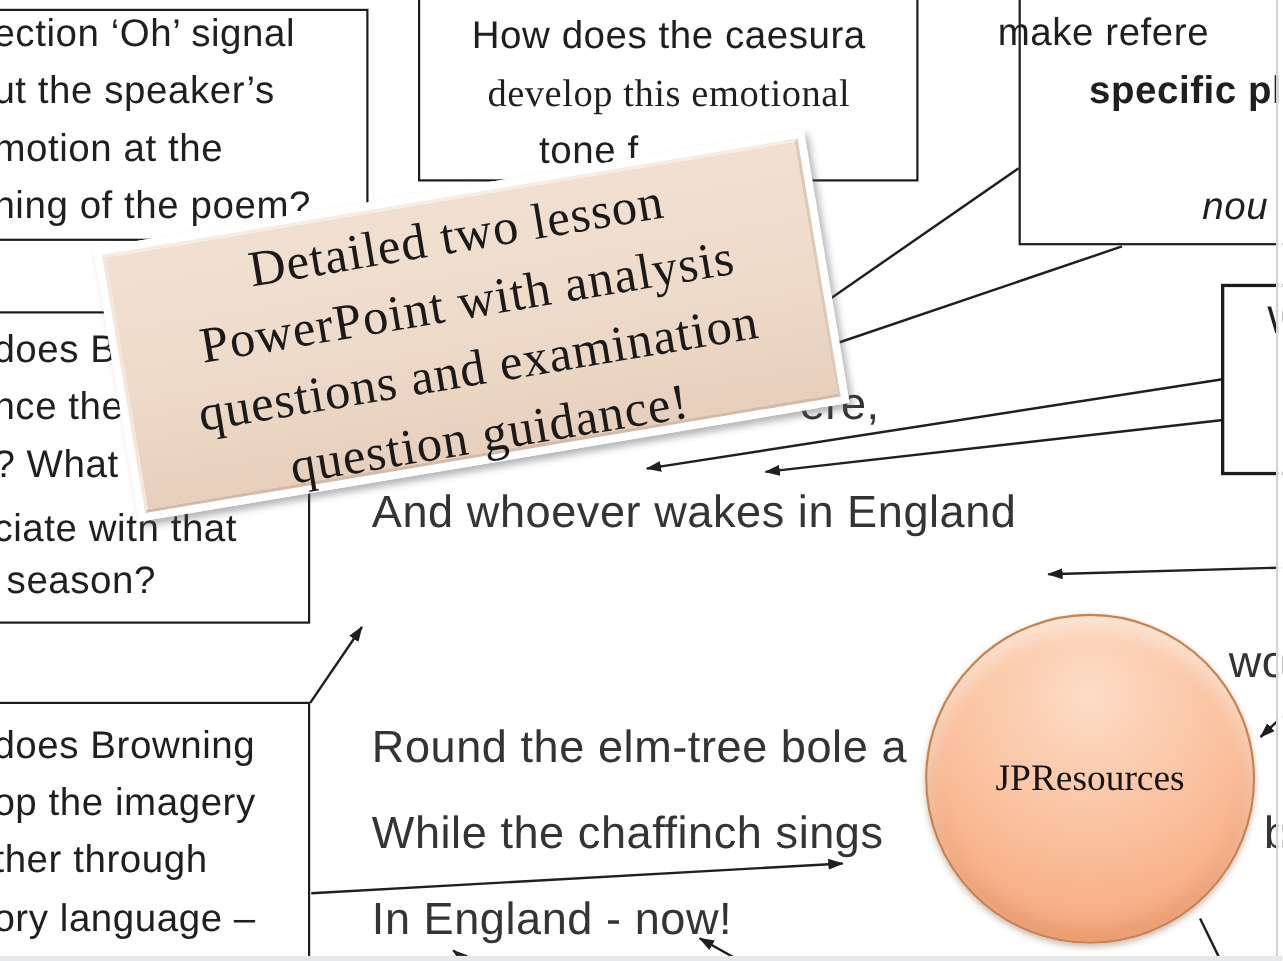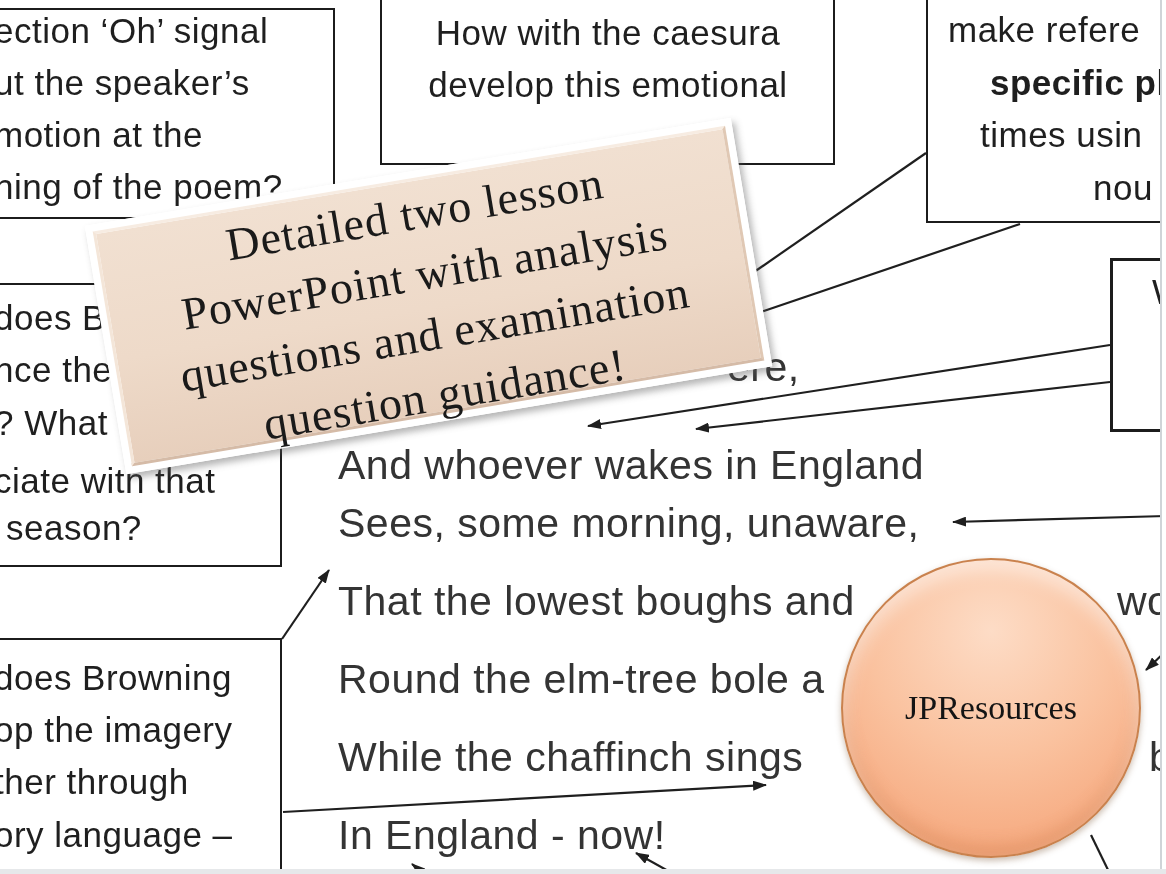--- a/index.html
+++ b/index.html
@@ -63,47 +63,45 @@
   <div class="qbox" style="left:-30px;top:283px;width:312px;height:284px;"></div>
   <div class="qbox" style="left:1110px;top:258px;width:106px;height:174px;border-width:3px;"></div>
   <div class="qbox" style="left:-30px;top:638px;width:312px;height:270px;"></div>
 
   <span class="qtext" style="left:-6px;top:5px;">ection ‘Oh’ signal</span>
   <span class="qtext" style="left:-6px;top:57px;">ut the speaker’s</span>
   <span class="qtext" style="left:-6px;top:109px;">motion at the</span>
   <span class="qtext" style="left:-6px;top:161px;">ning of the poem?</span>
 
   <div class="qcenter" style="left:382px;top:7px;width:452px;">
-    <span style="display:block;">How with the caesura</span>
-    <span style="display:block;">develop this emotional</span>
+    <span style="display:block;">How does the caesura</span>
+    <span style="display:block;font-family:Liberation Serif, serif;">develop this emotional</span>
   </div>
+  <span class="qtext" style="left:490px;top:111px;">tone f</span>
 
-  <span class="qtext" style="left:948px;top:4px;">make refere</span>
+  <span class="qtext" style="left:907px;top:4px;">make refere</span>
   <span class="qtext" style="left:990px;top:57px;font-weight:bold;">specific pl</span>
-  <span class="qtext" style="left:980px;top:109px;">times usin</span>
-  <span class="qtext" style="left:1093px;top:162px;">nou</span>
+  <span class="qtext" style="left:1093px;top:162px;font-style:italic;">nou</span>
 
   <span class="qtext" style="left:-6px;top:292px;">does B</span>
   <span class="qtext" style="left:-6px;top:344px;">nce the</span>
   <span class="qtext" style="left:-6px;top:397px;">? What</span>
   <span class="qtext" style="left:-6px;top:455px;">ciate with that</span>
   <span class="qtext" style="left:6px;top:502px;text-align:right;">season?</span>
 
   <span class="qtext" style="left:-6px;top:652px;">does Browning</span>
   <span class="qtext" style="left:-6px;top:704px;">op the imagery</span>
   <span class="qtext" style="left:-6px;top:756px;">ther through</span>
   <span class="qtext" style="left:-6px;top:809px;">ory language –</span>
   <span class="qtext" style="left:-6px;top:859px;">ifically what</span>
 
   <span class="qtext" style="left:1152px;top:266px;">W</span>
 
   <span class="poem" style="left:727px;top:343px;">ere,</span>
   <span class="poem" style="left:338px;top:421px;margin-top:20px;">And whoever wakes in England</span>
-  <span class="poem" style="left:338px;top:499px;">Sees, some morning, unaware,</span>
-  <span class="poem" style="left:338px;top:577px;">That the lowest boughs and</span>
   <span class="poem" style="left:1117px;top:577px;">woo</span>
   <span class="poem" style="left:338px;top:733px;">While the chaffinch sings</span>
   <span class="poem" style="left:338px;top:655px;">Round the elm-tree bole a</span>
   <span class="poem" style="left:1149px;top:733px;">b</span>
   <span class="poem" style="left:338px;top:811px;">In England - now!</span>
 
   <svg id="arrows" width="1166" height="874" viewBox="0 0 1166 874">
     <defs>
       <marker id="ah" markerWidth="14" markerHeight="10" refX="13" refY="5" orient="auto" markerUnits="userSpaceOnUse">
         <path d="M0,0 L14,5 L0,10 z" fill="#1f1f1f"></path>

